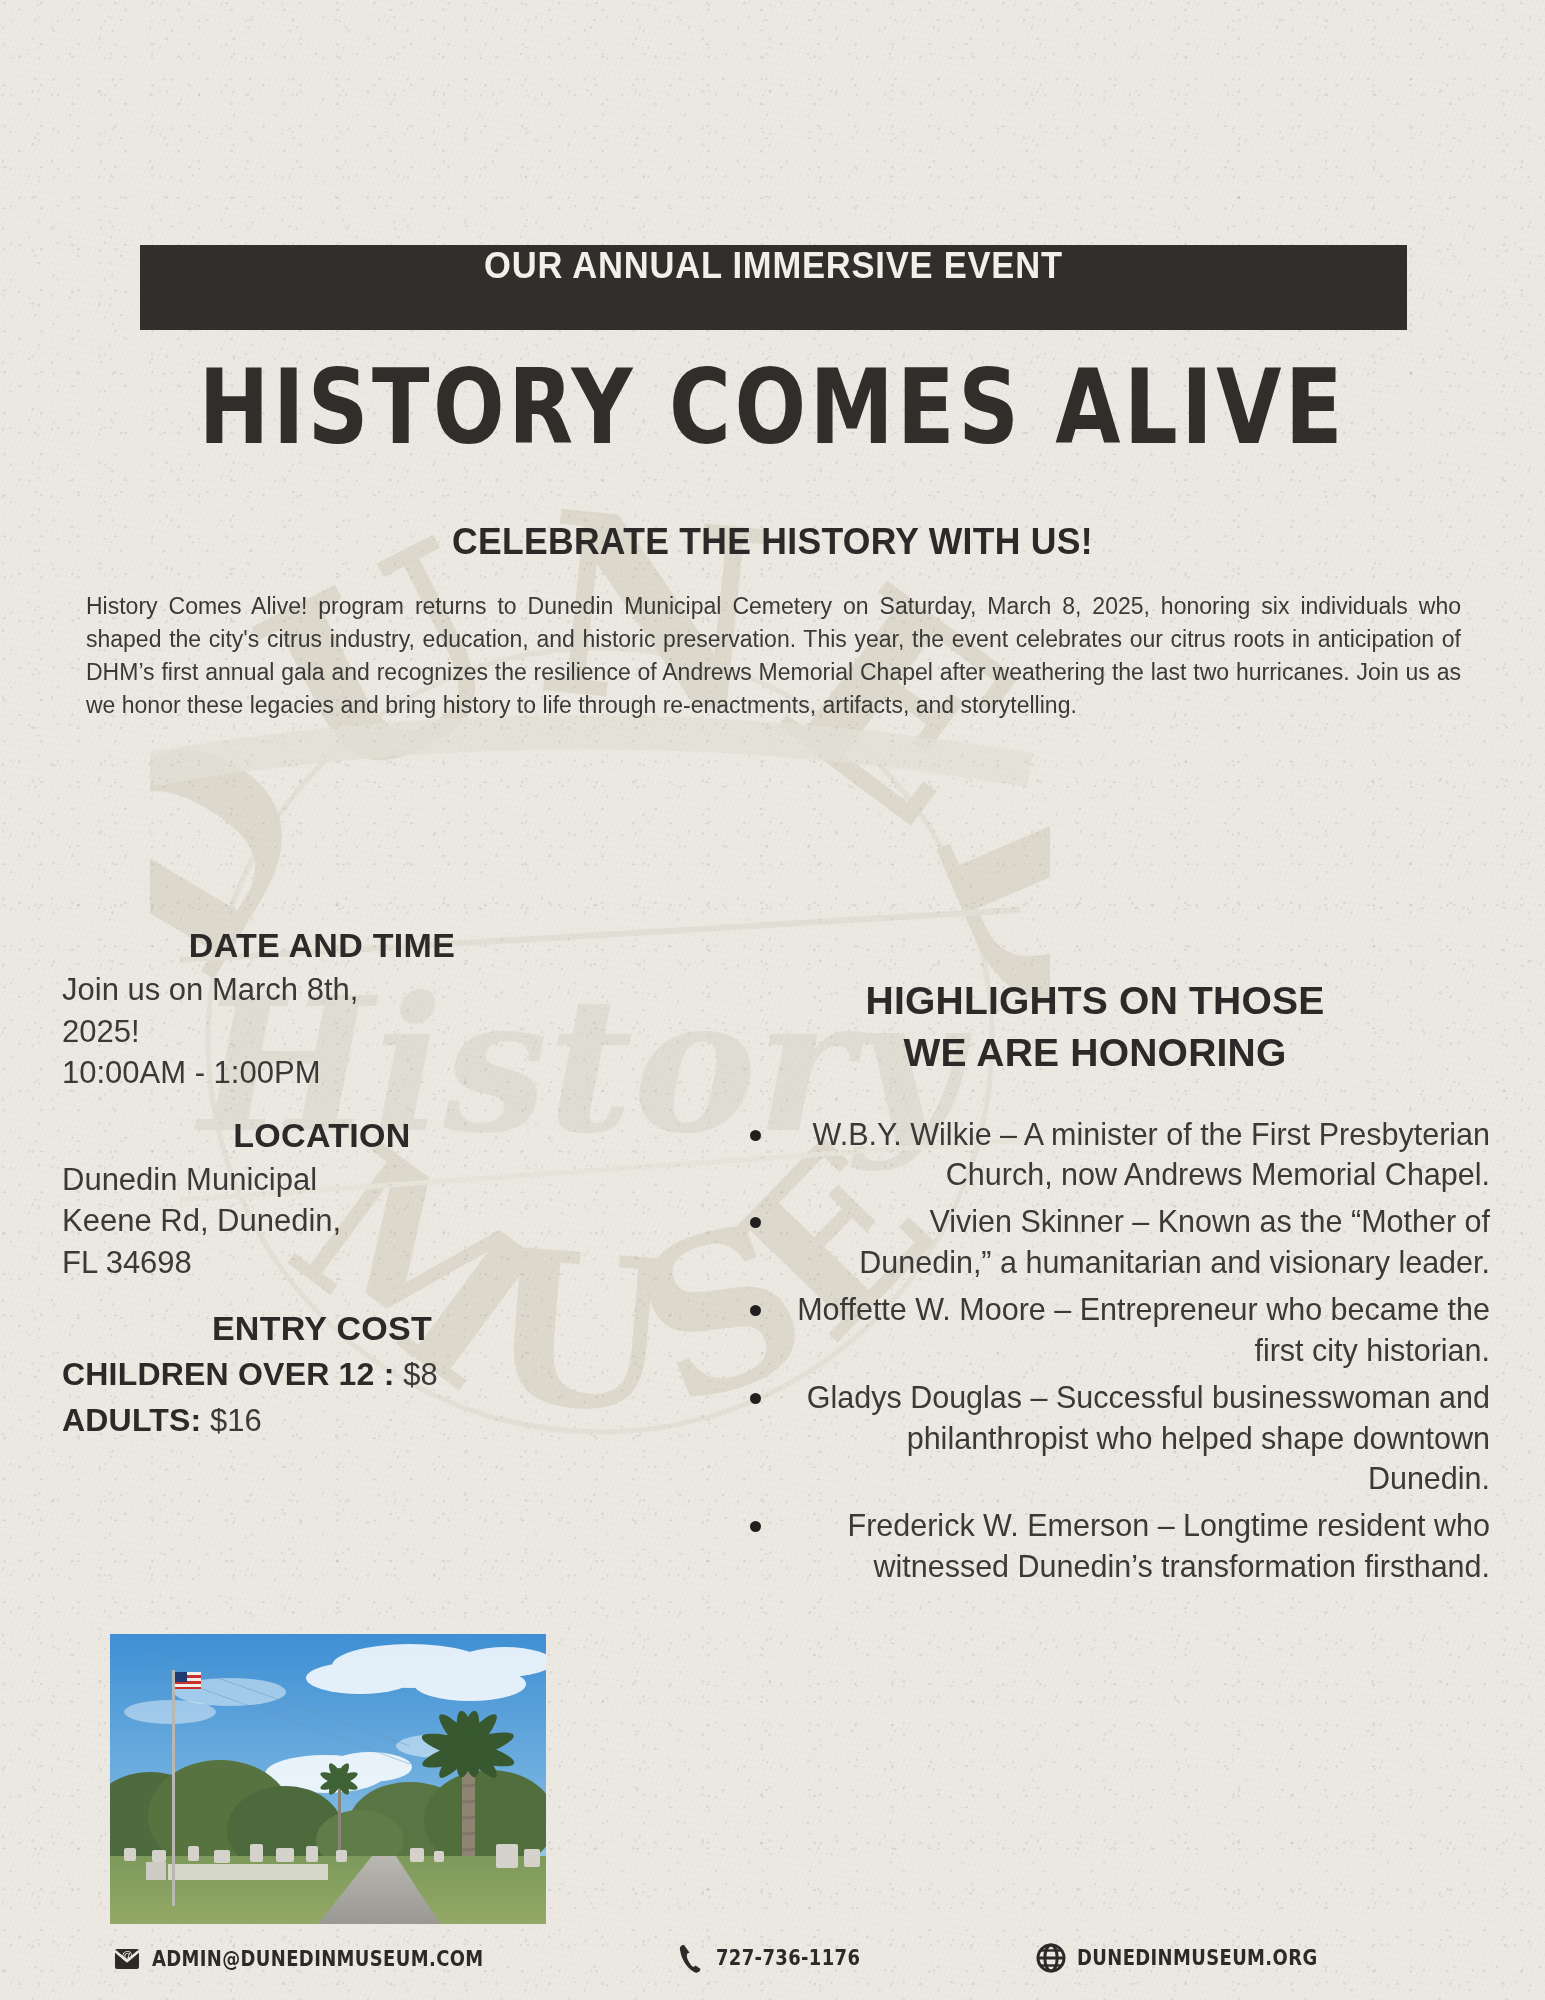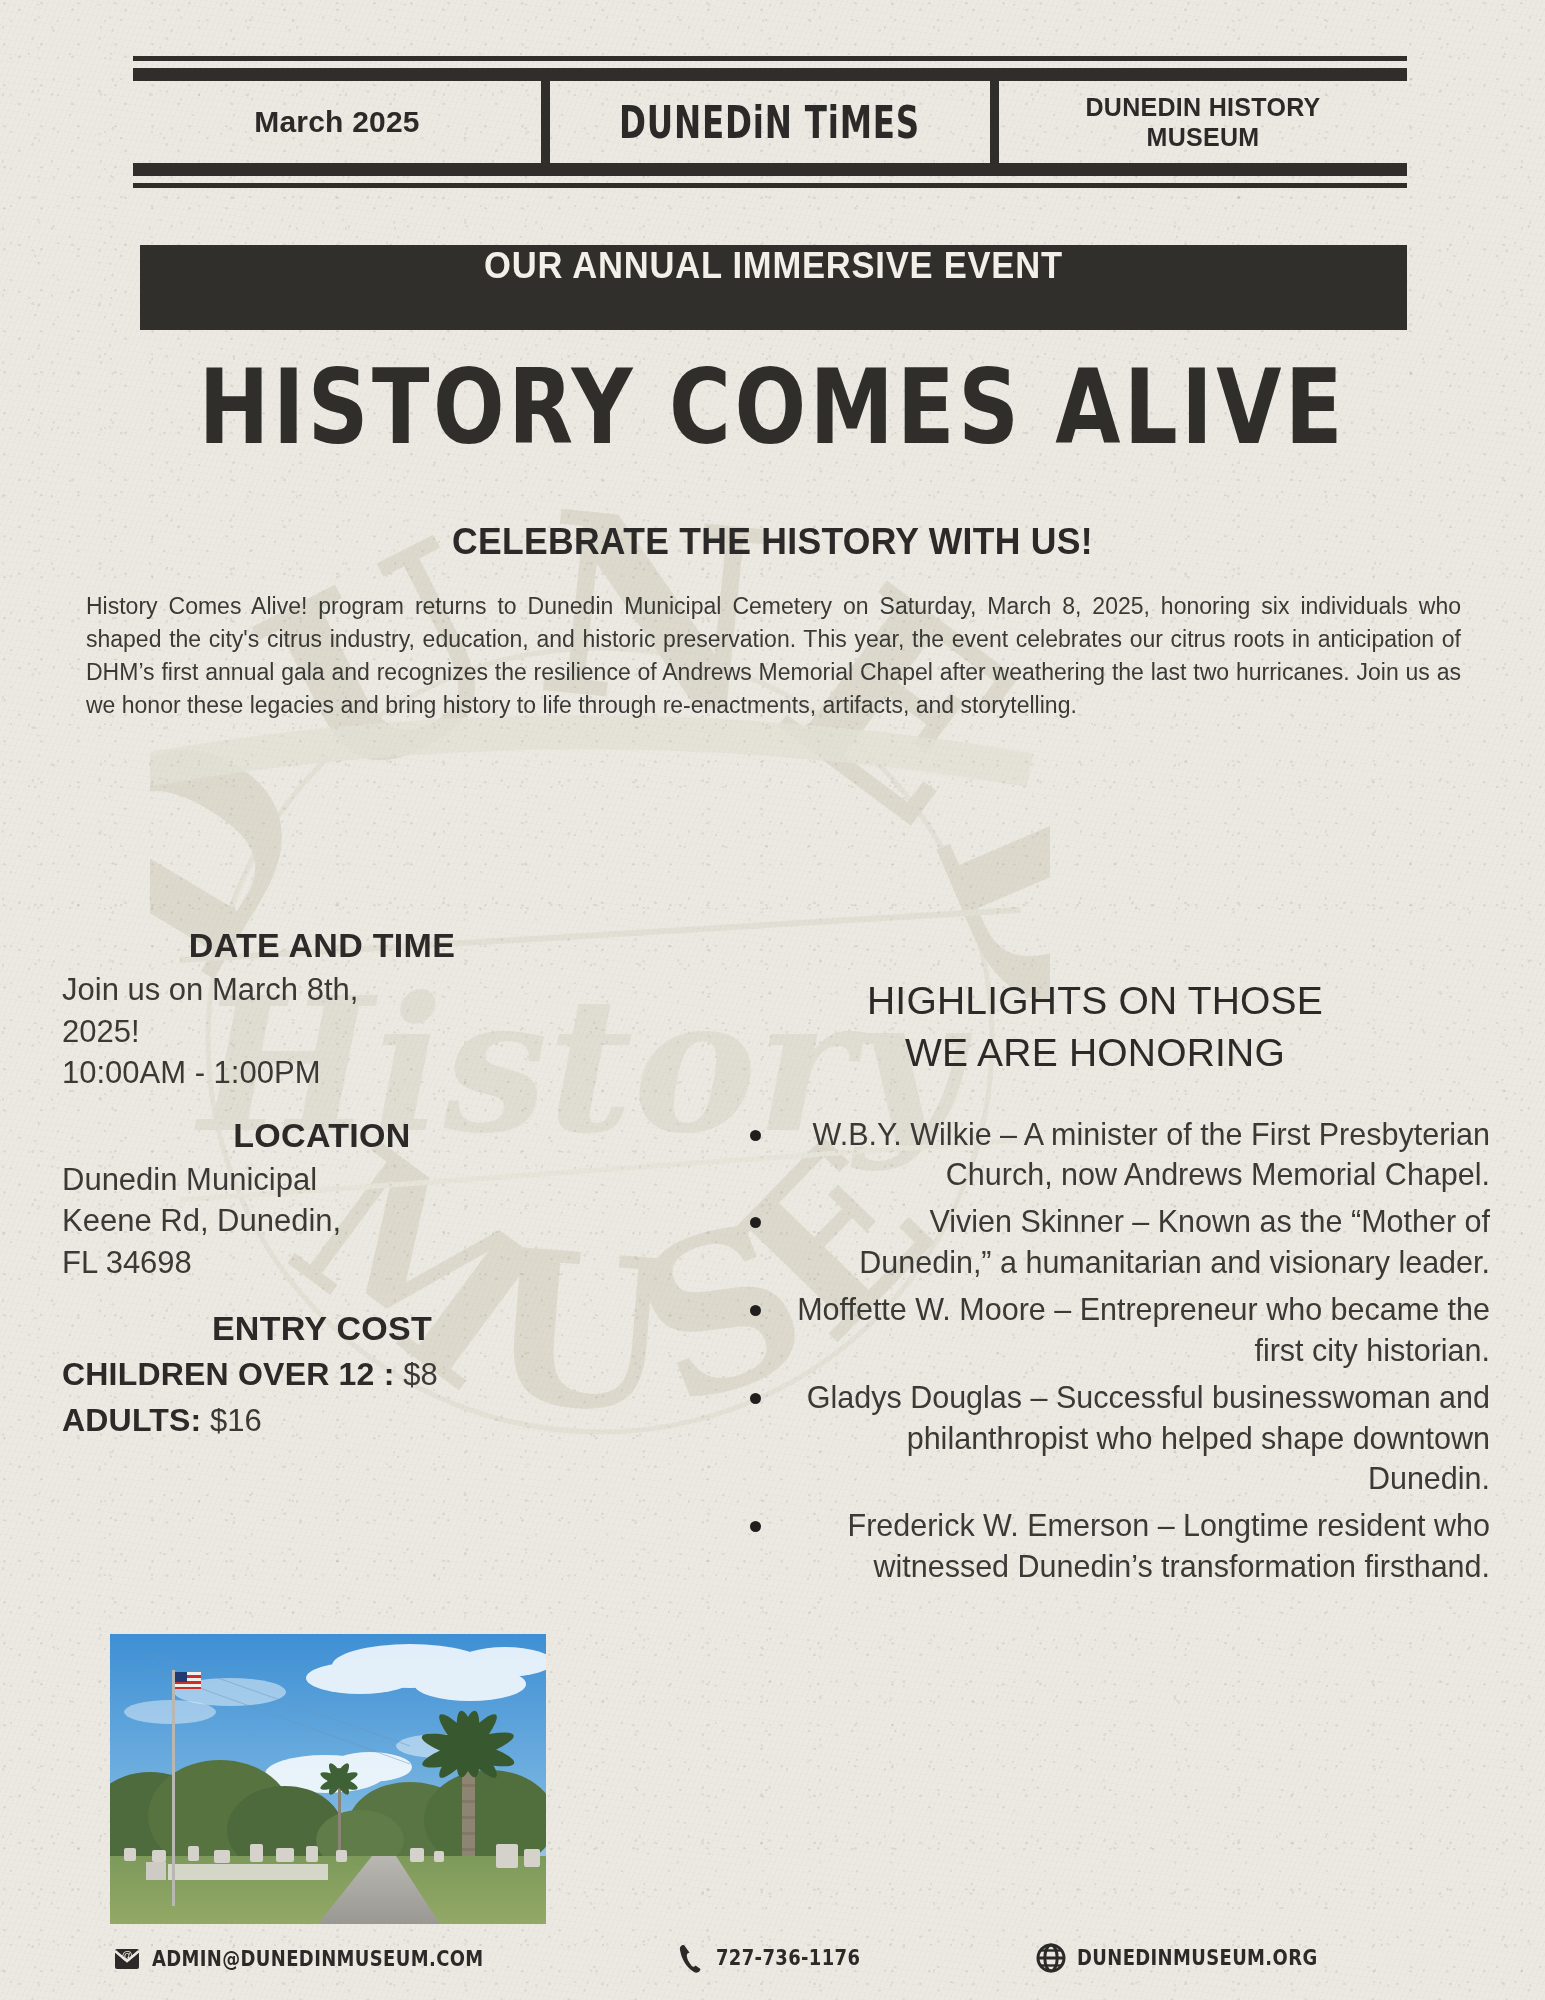--- a/index.html
+++ b/index.html
@@ -108,21 +108,21 @@
   .sec-body{font-size:31px;line-height:1.34;color:#3a3936;}
   .sec-body .pad{display:block;}
 
   .gap-a{height:22px;}
   .gap-b{height:26px;}
 
   .cost-line{font-size:31px;line-height:1.42;color:#3a3936;}
   .cost-line b{font-weight:700;color:#2b2a28;font-size:32px;letter-spacing:.2px;}
 
   .right-h{
-    font-size:39px;font-weight:400;line-height:1.34;text-align:center;color:#2b2a28;
+    font-size:39px;font-weight:700;line-height:1.34;text-align:center;color:#2b2a28;
     letter-spacing:.2px;
   }
   .bullets{
     list-style:none;margin:34px 0 0 0;padding:0;
   }
   .bullets li{
     position:relative;padding-left:92px;margin-bottom:6px;
     font-size:30.5px;line-height:1.34;text-align:right;color:#3a3936;
   }
   .bullets li::before{
@@ -171,42 +171,20 @@
     <path d="M 30 760 L 870 700" stroke="#e7e4da" stroke-width="5" fill="none"></path>
     <path d="M -60 340 Q 400 250 880 330" stroke="#e4e1d6" stroke-width="34" fill="none" opacity=".8"></path>
   </svg>
 </div>
 
 <div id="paper"></div>
 <div id="grain"></div>
 
 <div id="content">
 
-  <div class="masthead">
-    <div class="rule-thin"></div>
-    <div class="rule-gap"></div>
-    <div class="rule-thick"></div>
-    <div class="mast-row">
-      <div class="mast-cell mast-left">
-        <div class="mast-date">March 2025</div>
-      </div>
-      <div class="mast-cell mast-mid">
-        <div class="mast-title">DUNEDiN TiMES</div>
-      </div>
-      <div class="mast-cell mast-right">
-        <div class="mast-museum">
-          <div>DUNEDIN HISTORY</div>
-          <div>MUSEUM</div>
-        </div>
-      </div>
-    </div>
-    <div class="rule-thick"></div>
-    <div class="rule-gap"></div>
-    <div class="rule-thin"></div>
-  </div>
 
   <div class="banner">
     <span>OUR ANNUAL IMMERSIVE EVENT</span>
   </div>
 
   <div class="headline">HISTORY COMES ALIVE</div>
   <div class="subhead">CELEBRATE THE HISTORY WITH US!</div>
 
   <div class="intro">History Comes Alive! program returns to Dunedin Municipal Cemetery on Saturday, March 8, 2025, honoring six individuals who shaped the city's citrus industry, education, and historic preservation. This year, the event celebrates our citrus roots in anticipation of DHM’s first annual gala and recognizes the resilience of Andrews Memorial Chapel after weathering the last two hurricanes. Join us as we honor these legacies and bring history to life through re-enactments, artifacts, and storytelling.</div>
 

